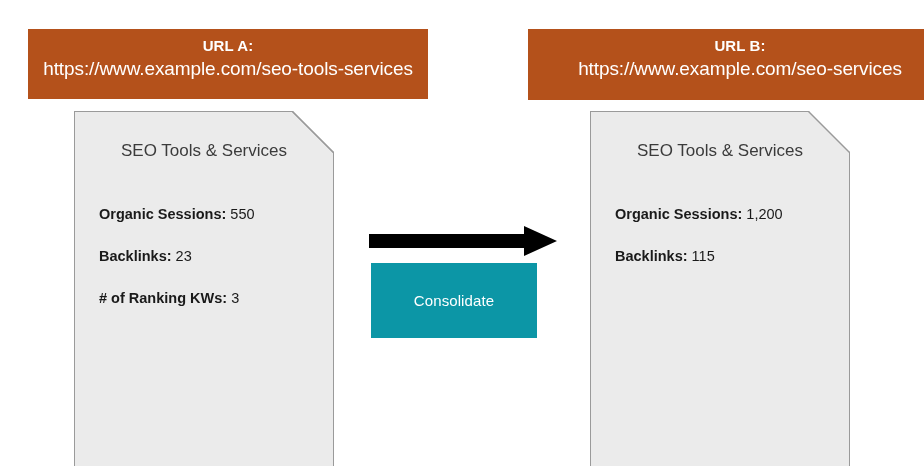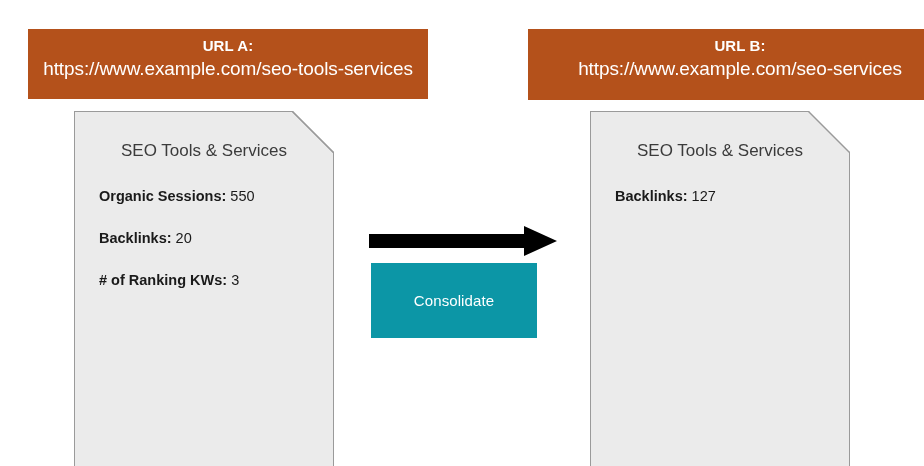--- a/index.html
+++ b/index.html
@@ -81,21 +81,21 @@
   .doc-heading {
     text-align: center;
     font-size: 17px;
     color: #3b3b3b;
     line-height: 1.45;
     font-weight: normal;
     margin: 0 0 0 0;
     padding: 0 22px;
   }
   .metrics {
-    margin-top: 24px;
+    margin-top: 42px;
     padding-left: 9px;
   }
   .metric-row {
     font-size: 14.5px;
     color: #1a1a1a;
     margin-bottom: 26px;
     white-space: nowrap;
   }
   .metric-row:last-child { margin-bottom: 0; }
   .metric-label { font-weight: bold; }
@@ -162,21 +162,21 @@
     </div>
     <div class="doc-body">
       <div class="doc-heading">SEO Tools &amp; Services</div>
       <div class="metrics">
         <div class="metric-row">
           <span class="metric-label">Organic Sessions:</span>
           <span class="metric-value">550</span>
         </div>
         <div class="metric-row">
           <span class="metric-label">Backlinks:</span>
-          <span class="metric-value">20</span>
+          <span class="metric-value">23</span>
         </div>
         <div class="metric-row">
           <span class="metric-label"># of Ranking KWs:</span>
           <span class="metric-value">3</span>
         </div>
       </div>
     </div>
   </div>
 
   <div id="doc-b" class="doc">
@@ -184,22 +184,26 @@
     <div class="doc-fold">
       <svg width="42" height="42" viewBox="0 0 42 42">
         <polygon points="1,0 42,41 42,0" fill="#ffffff"></polygon>
         <line x1="0" y1="0" x2="41.5" y2="41.5" stroke="#9a9a9a" stroke-width="1.4"></line>
       </svg>
     </div>
     <div class="doc-body">
       <div class="doc-heading">SEO Tools &amp; Services</div>
       <div class="metrics">
         <div class="metric-row">
+          <span class="metric-label">Organic Sessions:</span>
+          <span class="metric-value">1,200</span>
+        </div>
+        <div class="metric-row">
           <span class="metric-label">Backlinks:</span>
-          <span class="metric-value">127</span>
+          <span class="metric-value">115</span>
         </div>
       </div>
     </div>
   </div>
 
   <div id="arrow">
     <svg width="188" height="30" viewBox="0 0 188 30">
       <polygon points="0,8 155,8 155,0 188,15 155,30 155,22 0,22" fill="#000000"></polygon>
     </svg>
   </div>

